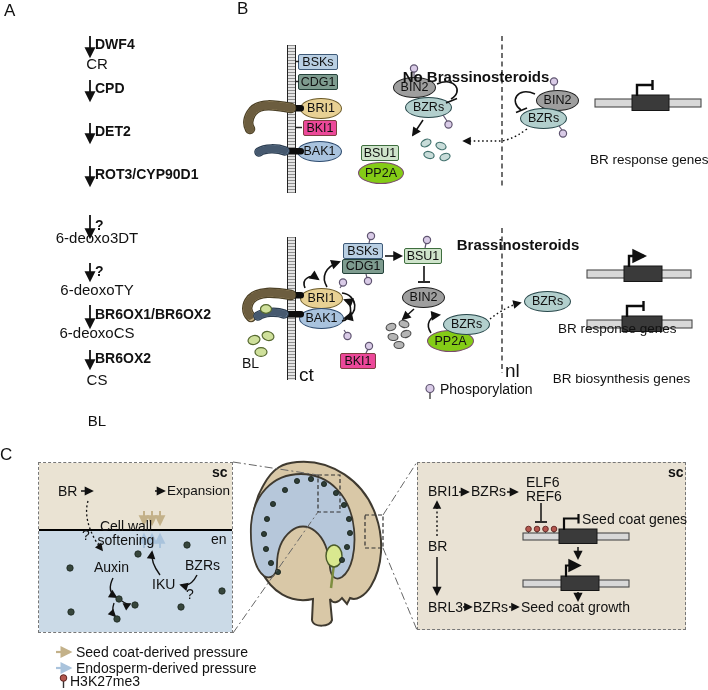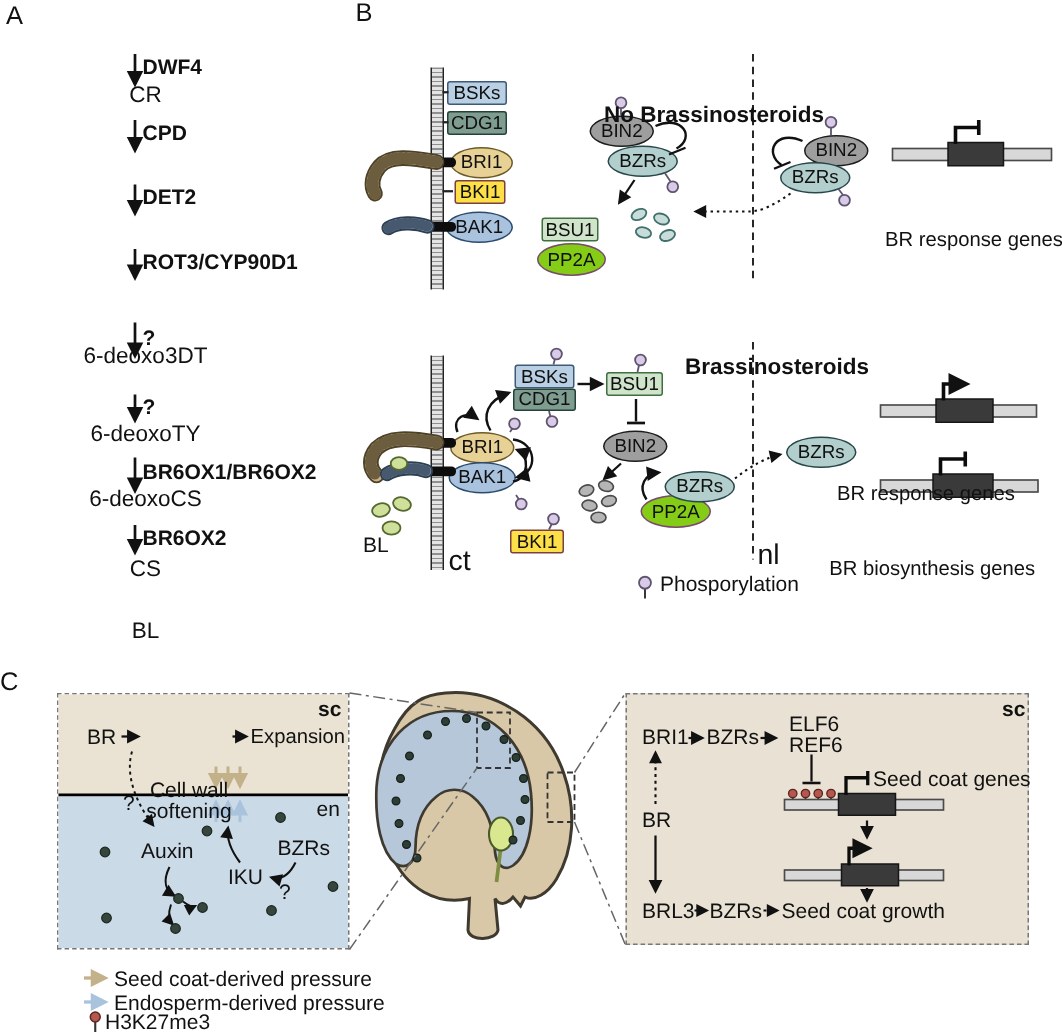--- a/index.html
+++ b/index.html
@@ -11,21 +11,21 @@
   .pbox{position:absolute;display:flex;align-items:center;justify-content:center;
         font-size:12.5px;color:#101010;border:1.5px solid #333;border-radius:2px;
         box-sizing:border-box;z-index:2;line-height:1;}
   .ell{border-radius:50%;}
   .membrane{position:absolute;width:9px;box-sizing:border-box;z-index:1;
         background:repeating-linear-gradient(180deg,#8f8f8f 0 1px,#e4e4e4 1px 3px);
         border-left:1.3px solid #222;border-right:1.3px solid #222;}
   .c-bsks{background:#b9cfe3;border-color:#3e5a78;}
   .c-cdg1{background:#7e9c8f;border-color:#24423a;}
   .c-bri1{background:#e8d194;border-color:#6b5a28;}
-  .c-bki1{background:#fde047;border-color:#7c4040;}
+  .c-bki1{background:#ec4899;border-color:#7c4040;}
   .c-bak1{background:#a9c3de;border-color:#2c4a6e;}
   .c-bsu1{background:#cfe4cb;border-color:#3f6e3f;}
   .c-pp2a{background:#84cc16;border-color:#7a4a6e;}
   .c-bin2{background:#9e9e9e;border-color:#1d1d1d;}
   .c-bzrs{background:#b2cfcd;border-color:#27474a;}
   .cbox{position:absolute;border:1.6px dashed #777;box-sizing:border-box;z-index:0;}
   svg.layer{position:absolute;left:0;top:0;z-index:5;pointer-events:none;}
 </style>
 </head>
 <body>

